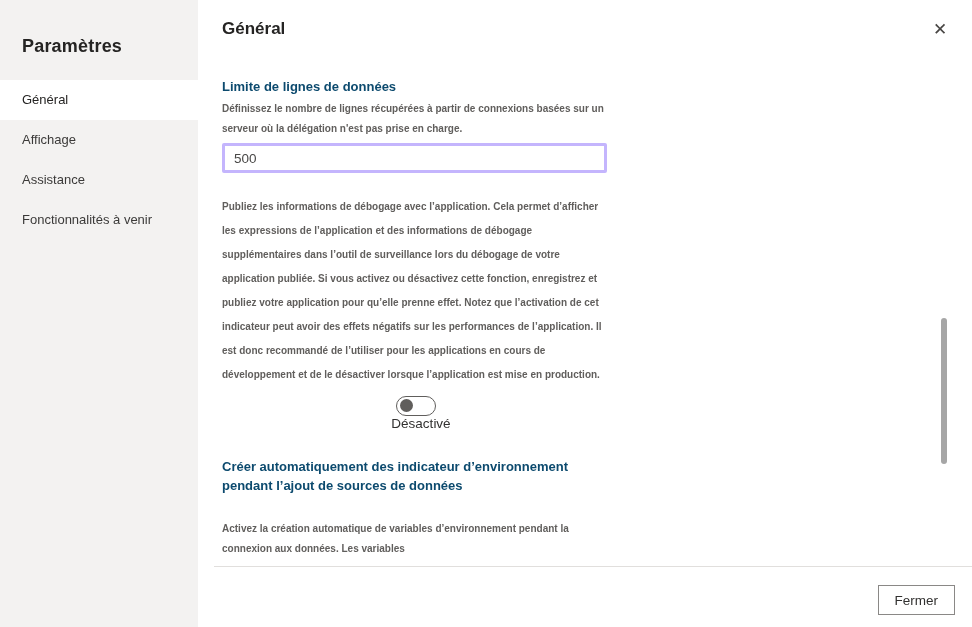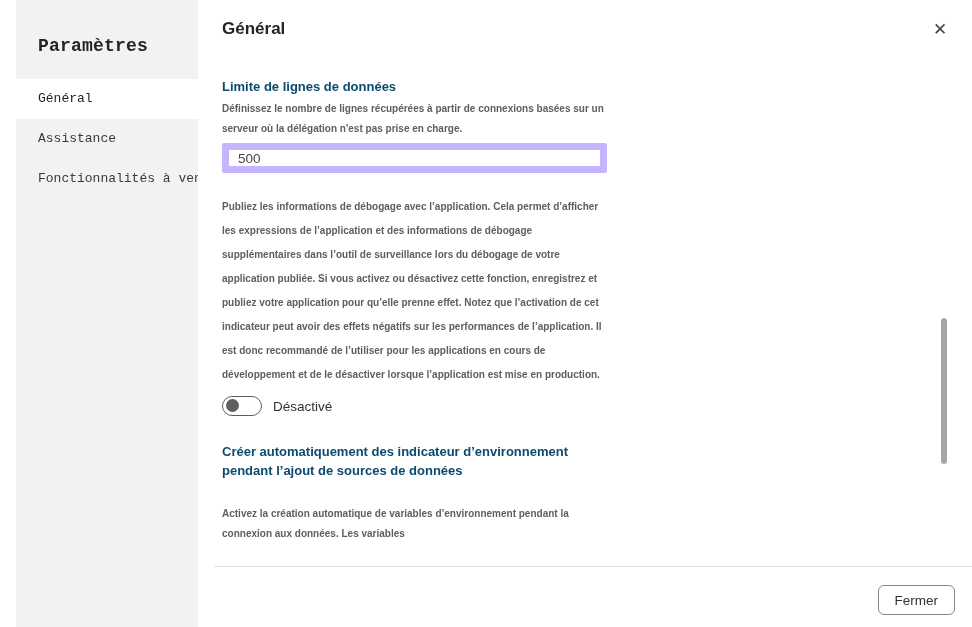--- a/index.html
+++ b/index.html
@@ -7,23 +7,22 @@
   body {
     font-family:"Liberation Sans","DejaVu Sans",sans-serif;
     background:#ffffff;
     color:#323130;
     position:relative;
   }
   .app { position:absolute; inset:0; background:#ffffff; }
 
   
   .sidebar {
-    position:absolute; left:16px; top:0; width:198px; height:627px;
+    position:absolute; left:0; top:0; width:198px; height:627px;
     background:#f3f2f1;
-    font-family:Liberation Mono, monospace;
   }
   .sidebar-title {
     padding:36px 0 0 22px;
     font-size:18px; font-weight:700; color:#252423;
     letter-spacing:0.2px;
   }
   .nav { margin-top:23px; }
   .nav-item {
     height:40px; line-height:40px;
     padding-left:22px;
@@ -57,32 +56,32 @@
     font-size:13px; font-weight:700; color:#0c4a6e;
     line-height:19px;
   }
   .section-desc {
     margin-top:3px;
     font-size:10px; color:#605e5c; line-height:19.5px;font-weight:bold;
   }
   .row-limit-input {
     margin-top:5px;
     width:385px; height:30px;
-    border:7px solid #c4b5fd; border-radius:2px;
+    border:3px solid #c4b5fd; border-radius:2px;
     padding:0 9px;
     font-family:"Liberation Sans","DejaVu Sans",sans-serif;
     font-size:13.5px; color:#494847;
     background:#ffffff;
   }
   .section-2 { margin-top:22px; }
   .section-2 .section-desc { margin-top:7px; line-height:24px; }
 
   .toggle-row {
     margin-top:9px;
-    display:flex; align-items:center;
+    display:flex; align-items:center;flex-direction:column;
   }
   .toggle {
     width:40px; height:20px;
     border:1px solid #605e5c; border-radius:10px;
     position:relative; cursor:pointer; background:#ffffff;
     flex:0 0 auto;
   }
   .toggle-knob {
     position:absolute; left:3px; top:2px;
     width:13px; height:13px; border-radius:50%;
@@ -106,36 +105,39 @@
   .footer {
     position:absolute; left:16px; right:0; bottom:0; height:61px;
     background:#ffffff;
     border-top:1px solid #e1dfdd;
   }
   .close-action-btn {
     position:absolute; right:17px; top:18px;
     min-width:76px; height:30px;
     padding:0 16px;
     background:#ffffff;
-    border:1px solid #8a8886; border-radius:6px;
+    border:1px solid #8a8886; border-radius:0;
     font-family:"Liberation Sans","DejaVu Sans",sans-serif;
     font-size:13.5px; color:#323130;
     cursor:pointer;
   }
 </style>
 </head>
 <body>
 
 <div class="app">
 
   <div class="sidebar">
     <div class="sidebar-title">Paramètres</div>
     <div class="nav">
       <div class="nav-item selected">
         <span>Général</span>
+      </div>
+      <div class="nav-item">
+        <span>Affichage</span>
       </div>
       <div class="nav-item">
         <span>Assistance</span>
       </div>
       <div class="nav-item">
         <span>Fonctionnalités à venir</span>
       </div>
     </div>
   </div>
 

